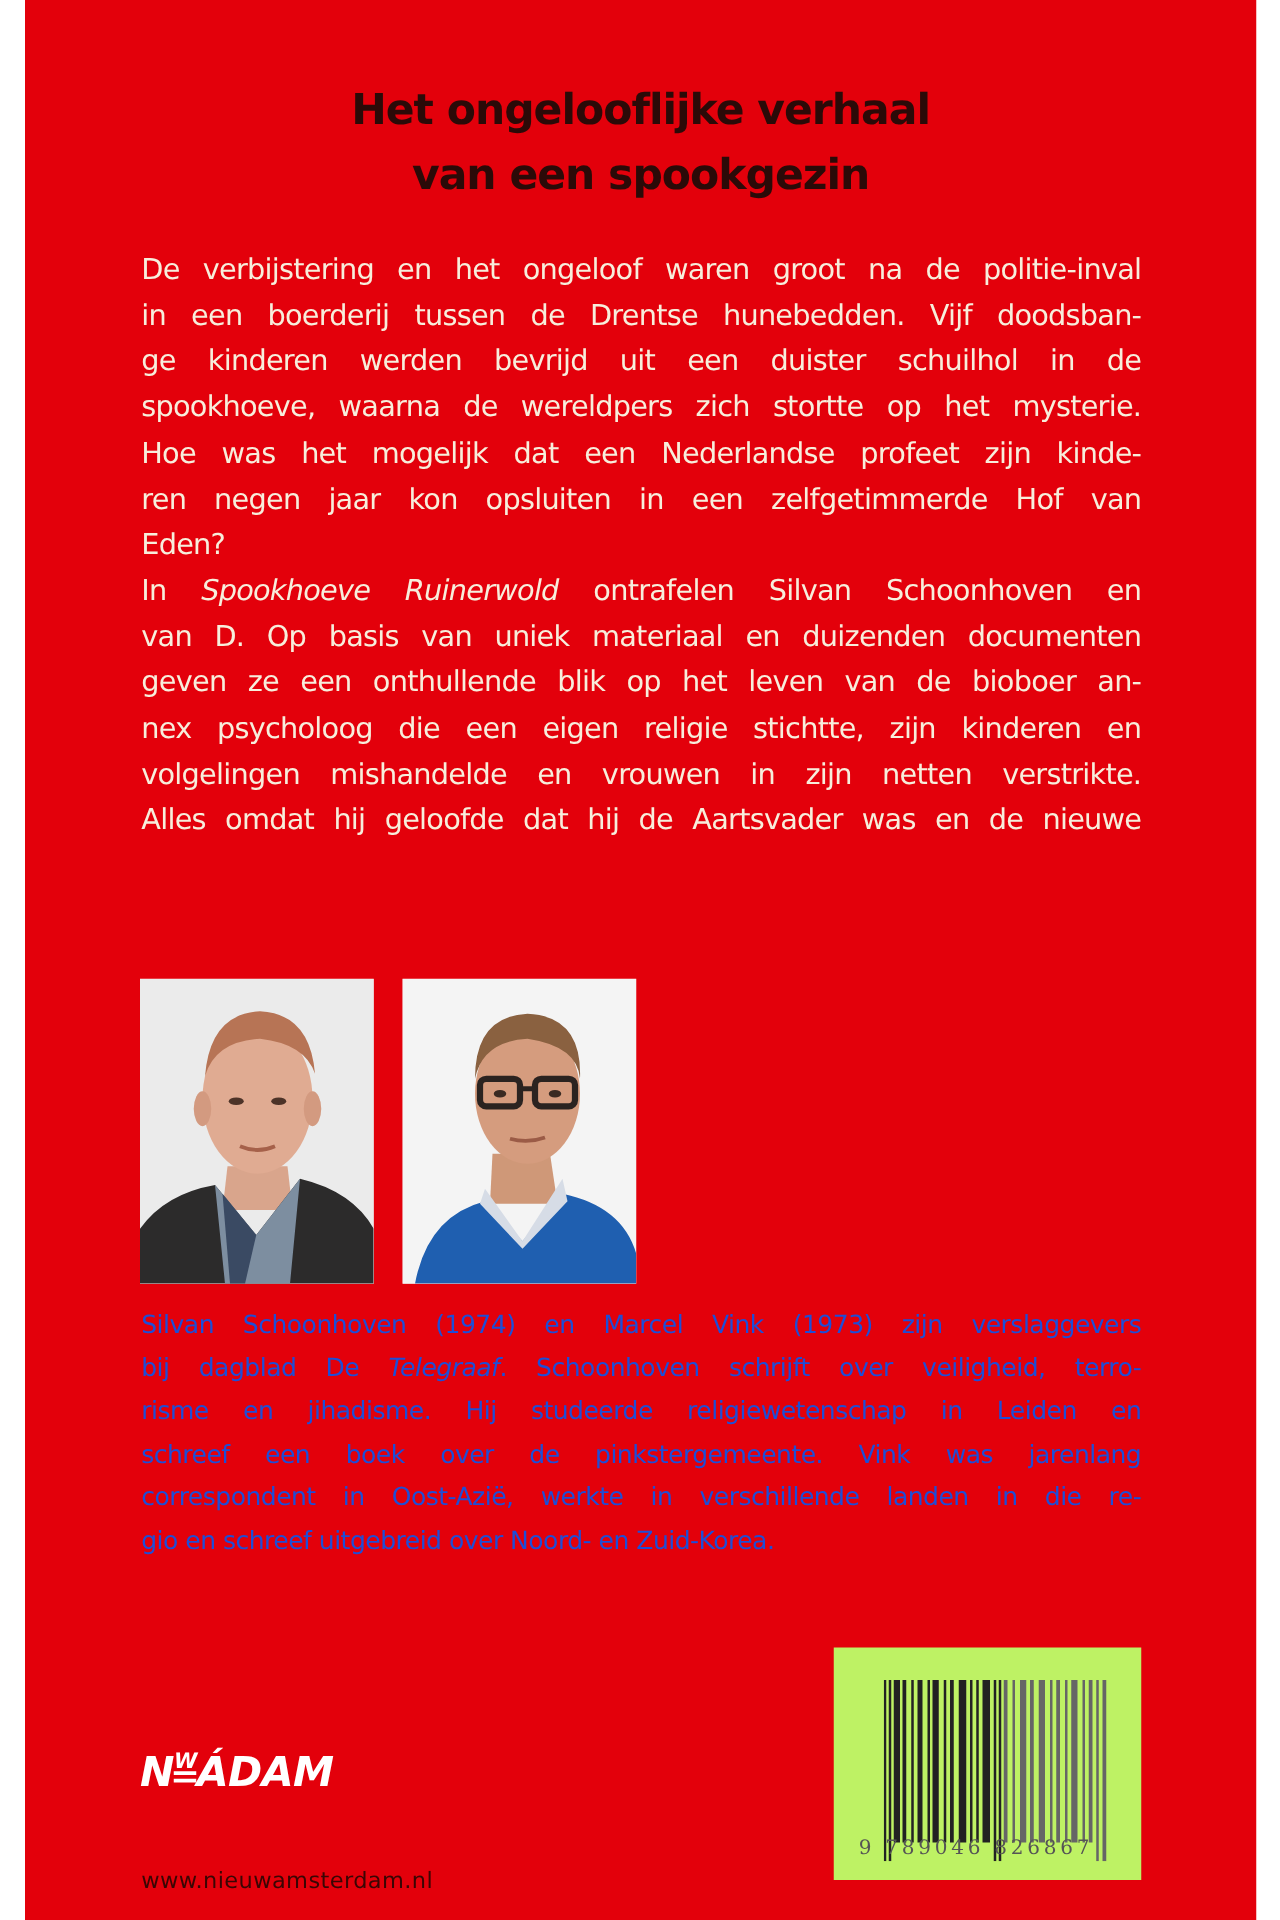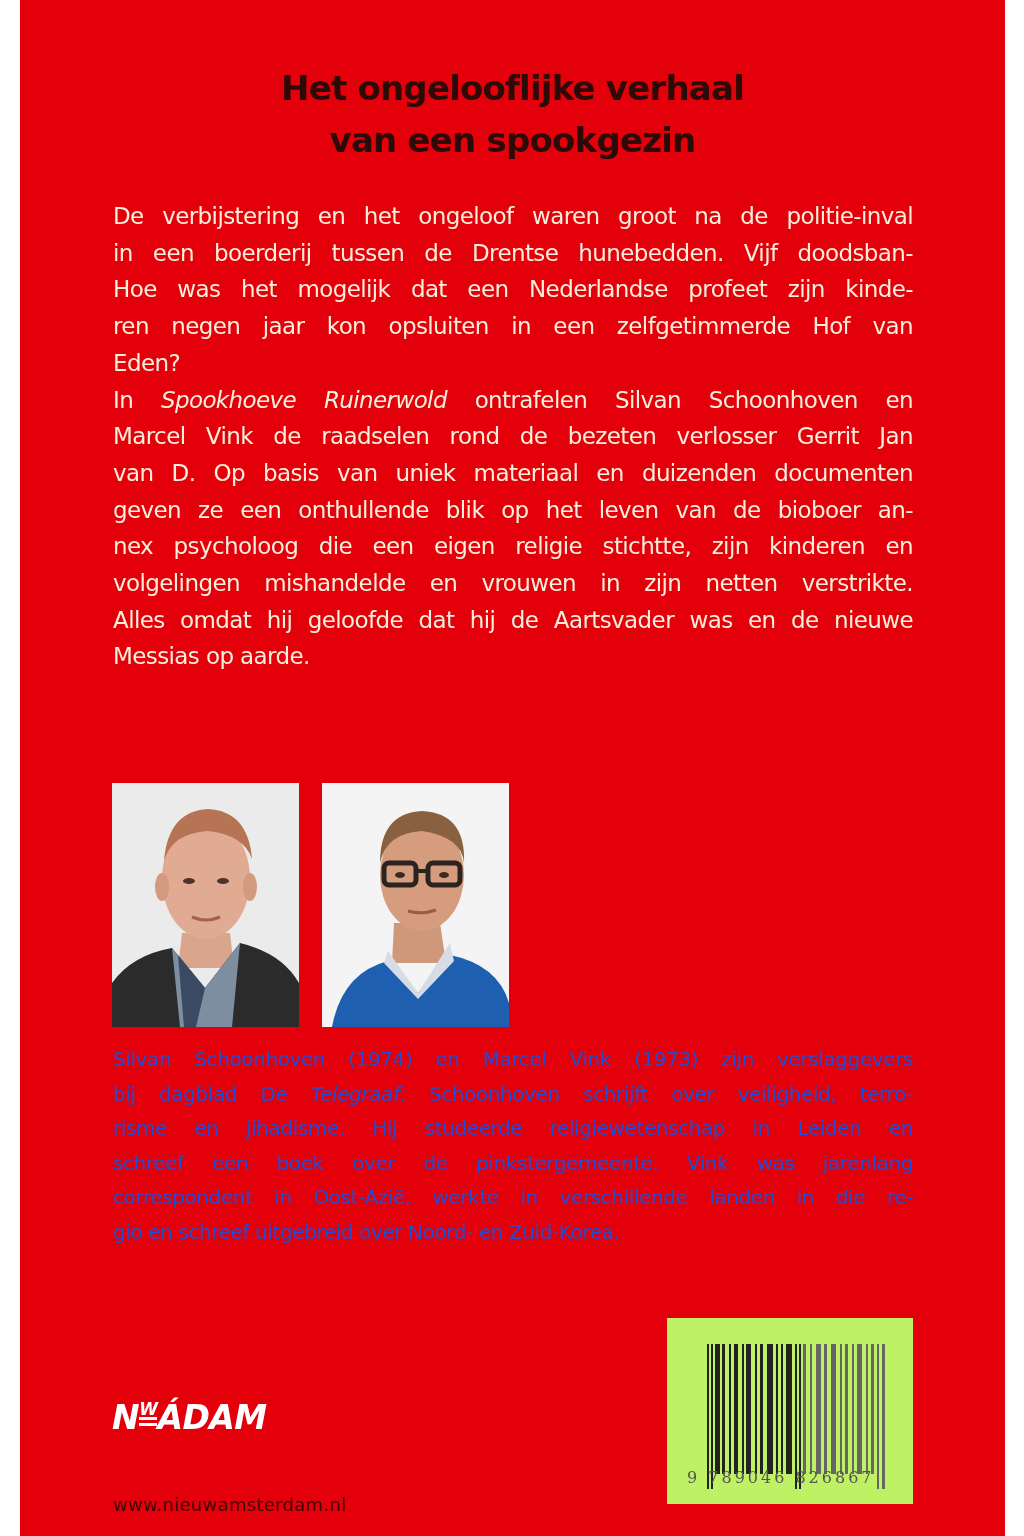--- a/index.html
+++ b/index.html
@@ -160,31 +160,31 @@
 <div class="cover"></div>
 
 <div class="title">
   <div>Het ongelooflijke verhaal</div>
   <div>van een spookgezin</div>
 </div>
 
 <div class="blurb">
   <span class="line">De verbijstering en het ongeloof waren groot na de politie-inval</span>
   <span class="line">in een boerderij tussen de Drentse hunebedden. Vijf doodsban-</span>
+  <span class="line">ge kinderen werden bevrijd uit een duister schuilhol in de</span>
+  <span class="line">spookhoeve, waarna de wereldpers zich stortte op het mysterie.</span>
   <span class="line">Hoe was het mogelijk dat een Nederlandse profeet zijn kinde-</span>
   <span class="line">ren negen jaar kon opsluiten in een zelfgetimmerde Hof van</span>
   <span class="line last">Eden?</span>
   <span class="line"><span>In </span><i>Spookhoeve</i><span> </span><i>Ruinerwold</i><span> ontrafelen Silvan Schoonhoven en</span></span>
-  <span class="line">Marcel Vink de raadselen rond de bezeten verlosser Gerrit Jan</span>
   <span class="line">van D. Op basis van uniek materiaal en duizenden documenten</span>
   <span class="line">geven ze een onthullende blik op het leven van de bioboer an-</span>
   <span class="line">nex psycholoog die een eigen religie stichtte, zijn kinderen en</span>
   <span class="line">volgelingen mishandelde en vrouwen in zijn netten verstrikte.</span>
   <span class="line">Alles omdat hij geloofde dat hij de Aartsvader was en de nieuwe</span>
-  <span class="line last">Messias op aarde.</span>
 </div>
 
 <div class="photo p1" title="Portrait of Silvan Schoonhoven">
   <svg width="187" height="244" viewBox="0 0 187 244">
     <rect width="187" height="244" fill="#ebebeb"></rect>
 
     <path d="M70 150 L118 150 L122 185 L66 185 Z" fill="#d9a58c"></path>
 
     <path d="M0 200 Q20 172 60 165 L93 205 L128 160 Q170 170 187 200 L187 244 L0 244 Z" fill="#2c2b2b"></path>
 

